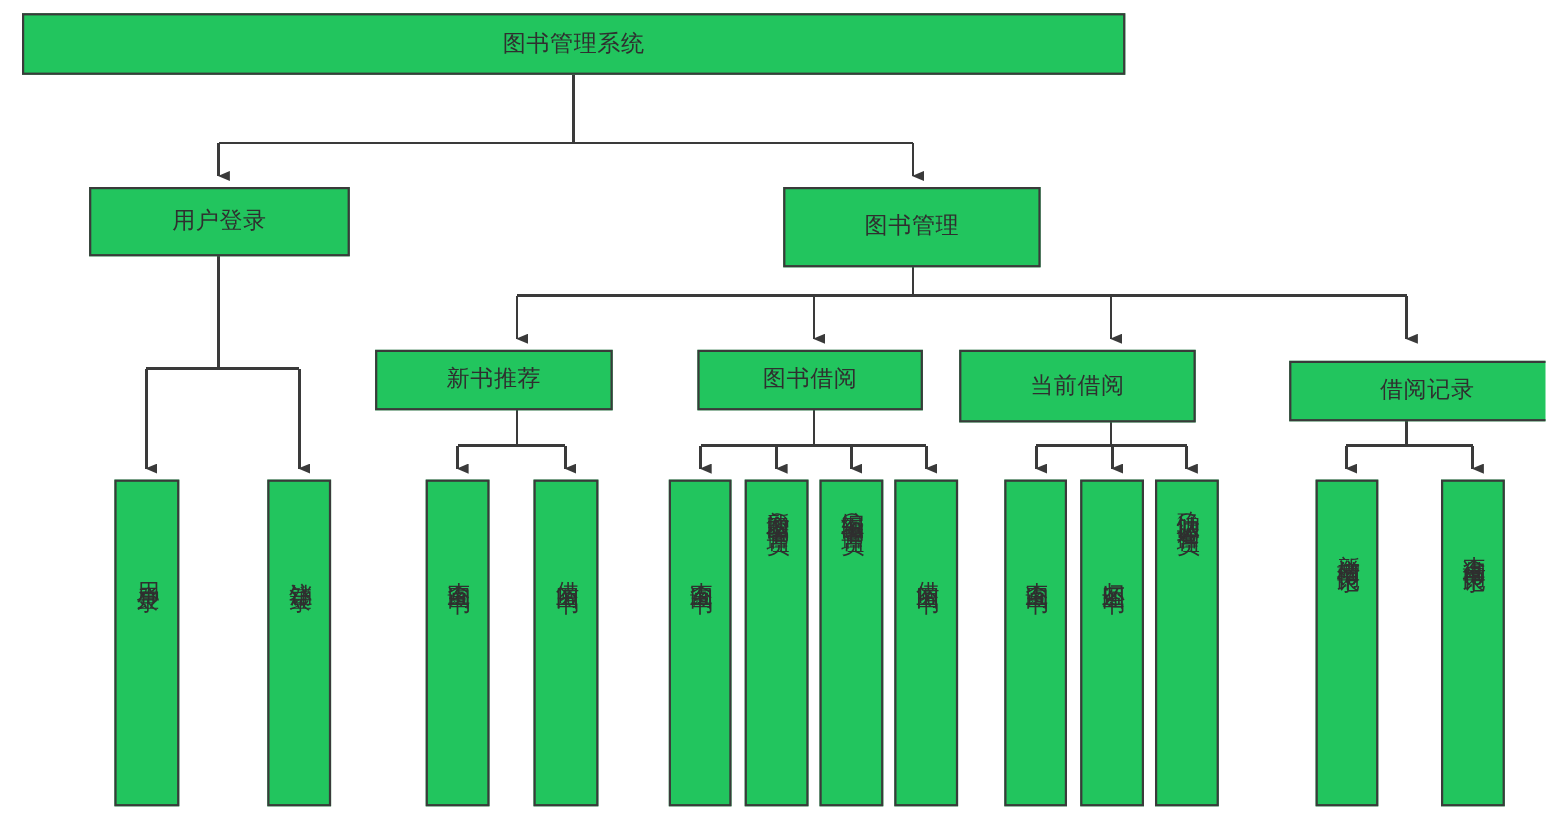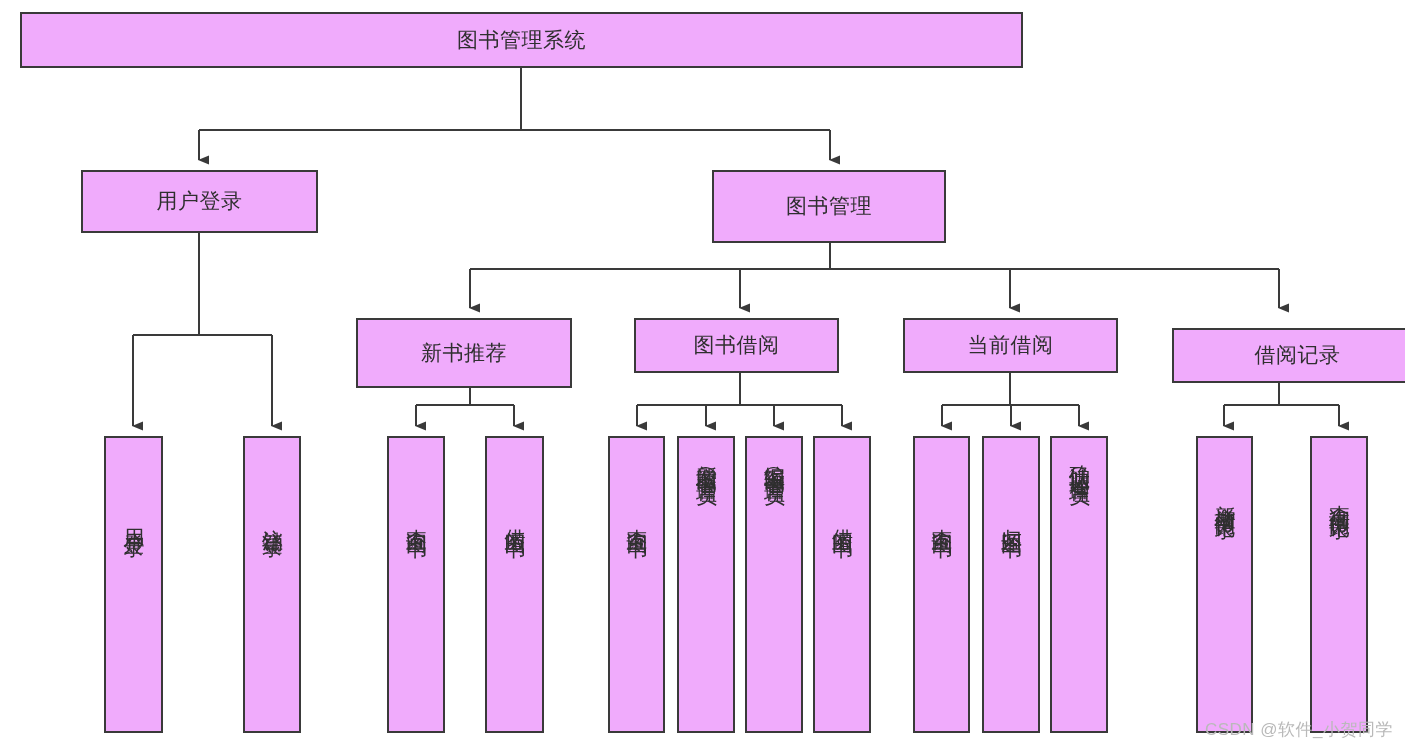--- a/index.html
+++ b/index.html
@@ -14,21 +14,21 @@
   #diagram-root{
     position:absolute;left:0;top:0;width:1405px;height:747px;
   }
   #edge-layer{
     position:absolute;left:0;top:0;width:1405px;height:747px;
     pointer-events:none;
   }
   .node{
     position:absolute;
     box-sizing:border-box;
-    background:#f0abfc;
+    background:#22c55e;
     border:2px solid #3a3a3a;
     display:flex;
     align-items:center;
     justify-content:center;
     z-index:2;
   }
   .node .label{
     color:#2f2f2f;
     font-size:21px;
     line-height:1.24;
@@ -120,27 +120,27 @@
     <span class="label">图书管理系统</span>
   </div>
 
   <div class="node" id="n-l1-0" style="left: 81px; top: 170px; width: 237px; height: 63px;">
     <span class="label">用户登录</span>
   </div>
   <div class="node" id="n-l1-1" style="left: 712px; top: 170px; width: 234px; height: 73px;">
     <span class="label">图书管理</span>
   </div>
 
-  <div class="node" id="n-l2-0" style="left: 356px; top: 318px; width: 216px; height: 70px;">
+  <div class="node" id="n-l2-0" style="left: 341px; top: 318px; width: 216px; height: 55px;">
     <span class="label">新书推荐</span>
   </div>
   <div class="node" id="n-l2-1" style="left: 634px; top: 318px; width: 205px; height: 55px;">
     <span class="label">图书借阅</span>
   </div>
-  <div class="node" id="n-l2-2" style="left: 903px; top: 318px; width: 215px; height: 55px;">
+  <div class="node" id="n-l2-2" style="left: 872px; top: 318px; width: 215px; height: 66px;">
     <span class="label">当前借阅</span>
   </div>
   <div class="node" id="n-l2-3" style="left: 1172px; top: 328px; width: 251px; height: 55px;">
     <span class="label">借阅记录</span>
   </div>
 
   <div class="node vertical mid" id="n-lf-0" style="left: 104px; top: 436px; width: 59px; height: 297px;">
     <span class="label">用户登录</span>
   </div>
   <div class="node vertical mid" id="n-lf-1" style="left: 243px; top: 436px; width: 58px; height: 297px;">
@@ -173,15 +173,14 @@
   <div class="node vertical" id="n-lf-10" style="left: 1050px; top: 436px; width: 58px; height: 297px;">
     <span class="label">确认归还（管理员）</span>
   </div>
   <div class="node vertical midsm" id="n-lf-11" style="left: 1196px; top: 436px; width: 57px; height: 297px;">
     <span class="label">新增借阅记录</span>
   </div>
   <div class="node vertical midsm" id="n-lf-12" style="left: 1310px; top: 436px; width: 58px; height: 297px;">
     <span class="label">查询借阅记录</span>
   </div>
 
-  <div class="watermark">CSDN @软件_小贺同学</div>
 
 </div>
 
 </body></html>

